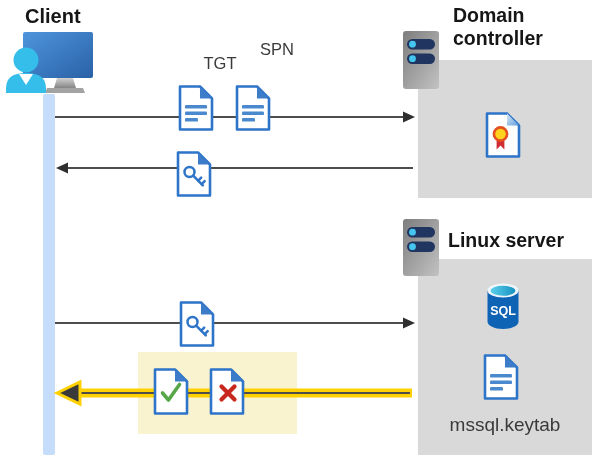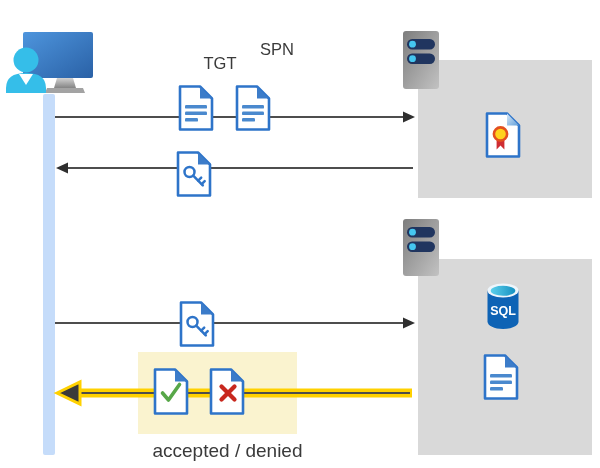--- a/index.html
+++ b/index.html
@@ -164,23 +164,26 @@
   </svg>
 
   <svg class="icon" style="left:482px;top:354px;" width="38" height="46" viewBox="0 0 38 46">
     <path d="M3,1.5 H23 L35,13.5 V44.5 H3 Z" fill="#ffffff" stroke="#2e74c9" stroke-width="2.6" stroke-linejoin="round"></path>
     <path d="M23,1.5 V13.5 H35 Z" fill="#3c7cc9"></path>
     <rect x="8" y="20" width="22" height="3.6" rx="1.2" fill="#4a89ce"></rect>
     <rect x="8" y="26.5" width="22" height="3.6" rx="1.2" fill="#4a89ce"></rect>
     <rect x="8" y="33" width="13" height="3.6" rx="1.2" fill="#4a89ce"></rect>
   </svg>
 
+  <div class="lbl-bold" style="left:25px;top:5px;font-size:20px;">Client</div>
 
+  <div class="lbl-bold" style="left:453px;top:4px;width:142px;">Domain controller</div>
 
+  <div class="lbl-bold" style="left:448px;top:229px;width:148px;">Linux server</div>
 
   <div class="lbl" style="left:172px;top:54px;width:48px;">TGT</div>
 
   <div class="lbl" style="left:229px;top:40px;width:48px;">SPN</div>
 
+  <div class="lbl-big" style="left:418px;top:414px;width:174px;">mssql.keytab</div>
 
-  <div class="lbl-big" style="left:130px;top:440px;width:195px;">accepted / denied</div>
 
 </div>
 
 </body></html>

